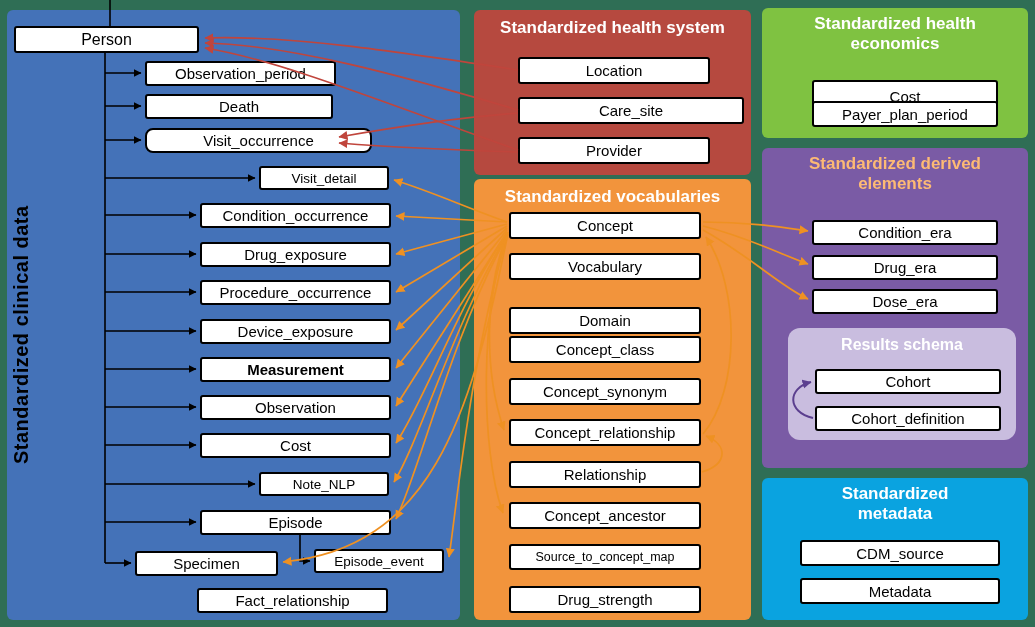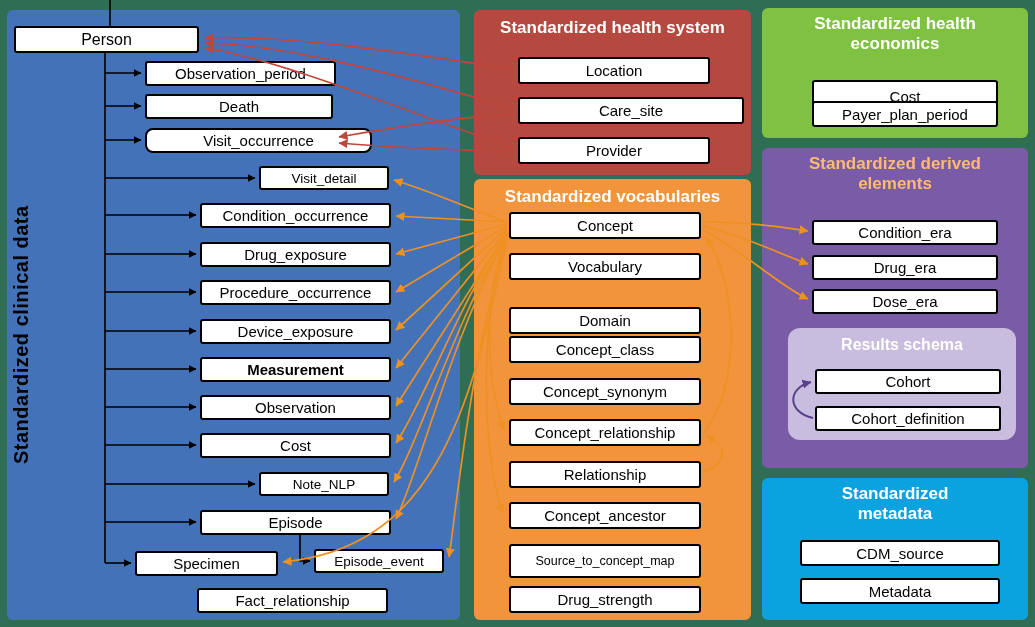--- a/index.html
+++ b/index.html
@@ -70,21 +70,21 @@
   <div class="box" style="left:518px;top:137px;width:192px;height:27px;">Provider</div>
 
   <div class="box" style="left:509px;top:212px;width:192px;height:27px;">Concept</div>
   <div class="box" style="left:509px;top:253px;width:192px;height:27px;text-align:right;">Vocabulary</div>
   <div class="box" style="left:509px;top:295px;width:192px;height:27px;margin-top:12px;">Domain</div>
   <div class="box" style="left:509px;top:336px;width:192px;height:27px;">Concept_class</div>
   <div class="box" style="left:509px;top:378px;width:192px;height:27px;">Concept_synonym</div>
   <div class="box" style="left:509px;top:419px;width:192px;height:27px;">Concept_relationship</div>
   <div class="box" style="left:509px;top:461px;width:192px;height:27px;">Relationship</div>
   <div class="box" style="left:509px;top:502px;width:192px;height:27px;">Concept_ancestor</div>
-  <div class="box tiny" style="left:509px;top:544px;width:192px;height:34px;">Source_to_concept_map</div>
+  <div class="box tiny" style="left:509px;top:544px;width:192px;height:26px;">Source_to_concept_map</div>
   <div class="box" style="left:509px;top:586px;width:192px;height:27px;">Drug_strength</div>
 
   <div class="box" style="left:812px;top:80px;width:186px;height:32px;text-align:center;">Cost</div>
   <div class="box" style="left:812px;top:101px;width:186px;height:26px;">Payer_plan_period</div>
 
   <div class="box" style="left:812px;top:220px;width:186px;height:25px;">Condition_era</div>
   <div class="box" style="left:812px;top:255px;width:186px;height:25px;">Drug_era</div>
   <div class="box" style="left:812px;top:289px;width:186px;height:25px;">Dose_era</div>
   <div class="box" style="left:815px;top:369px;width:186px;height:25px;">Cohort</div>
   <div class="box" style="left:815px;top:406px;width:186px;height:25px;">Cohort_definition</div>

